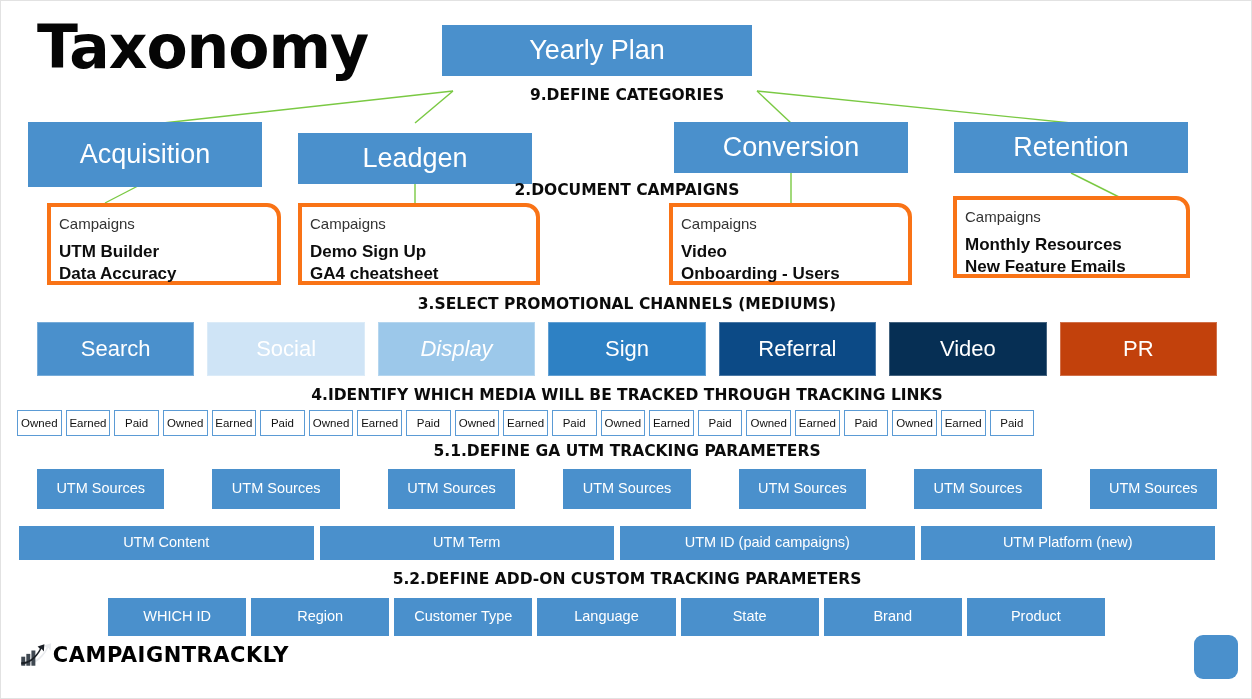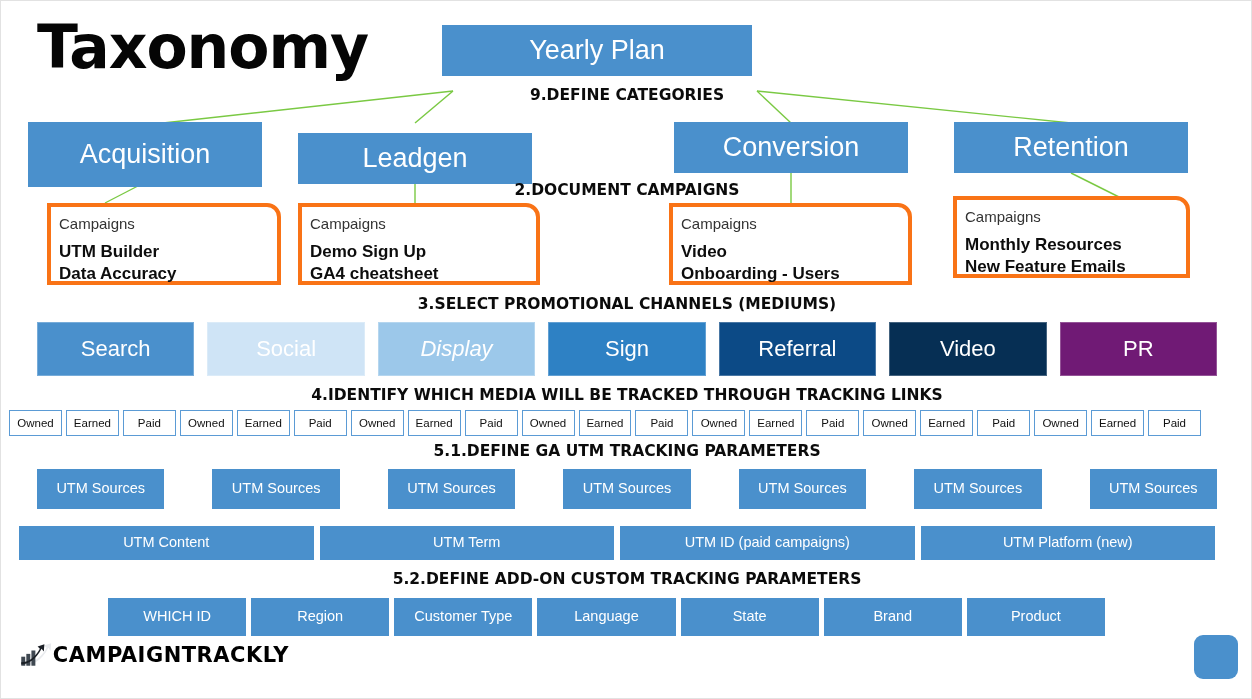--- a/index.html
+++ b/index.html
@@ -157,28 +157,28 @@
       </div>
     <div class="bluebox chan" style="flex: 1 1 0%; background: rgb(46, 129, 196); color: rgb(255, 255, 255);">
         <span>Sign</span>
       </div>
     <div class="bluebox chan" style="flex: 1 1 0%; background: rgb(12, 74, 134); color: rgb(255, 255, 255);">
         <span>Referral</span>
       </div>
     <div class="bluebox chan" style="flex: 1 1 0%; background: rgb(6, 47, 84); color: rgb(255, 255, 255);">
         <span>Video</span>
       </div>
-    <div class="bluebox chan" style="flex: 1 1 0%; background: #701a75; color: rgb(255, 255, 255);">
+    <div class="bluebox chan" style="flex: 1 1 0%; background: #c2410c; color: rgb(255, 255, 255);">
         <span>PR</span>
       </div>
   </div>
 
   <div class="abs caption" style="left:0;top:385px;width:1252px;font-size:15.5px;">4.IDENTIFY WHICH MEDIA WILL BE TRACKED THROUGH TRACKING LINKS</div>
 
-  <div class="abs" style="left:8px;top:409px;width:1192px;height:26px;display:flex;gap:4px;justify-content:flex-end;">
+  <div class="abs" style="left:16px;top:409px;width:1017px;height:26px;display:flex;gap:4px;">
       <div class="media" style="flex: 1 1 0%;">
         <span>Owned</span>
       </div>
       <div class="media" style="flex: 1 1 0%;">
         <span>Earned</span>
       </div>
       <div class="media" style="flex: 1 1 0%;">
         <span>Paid</span>
       </div>
       <div class="media" style="flex: 1 1 0%;">

